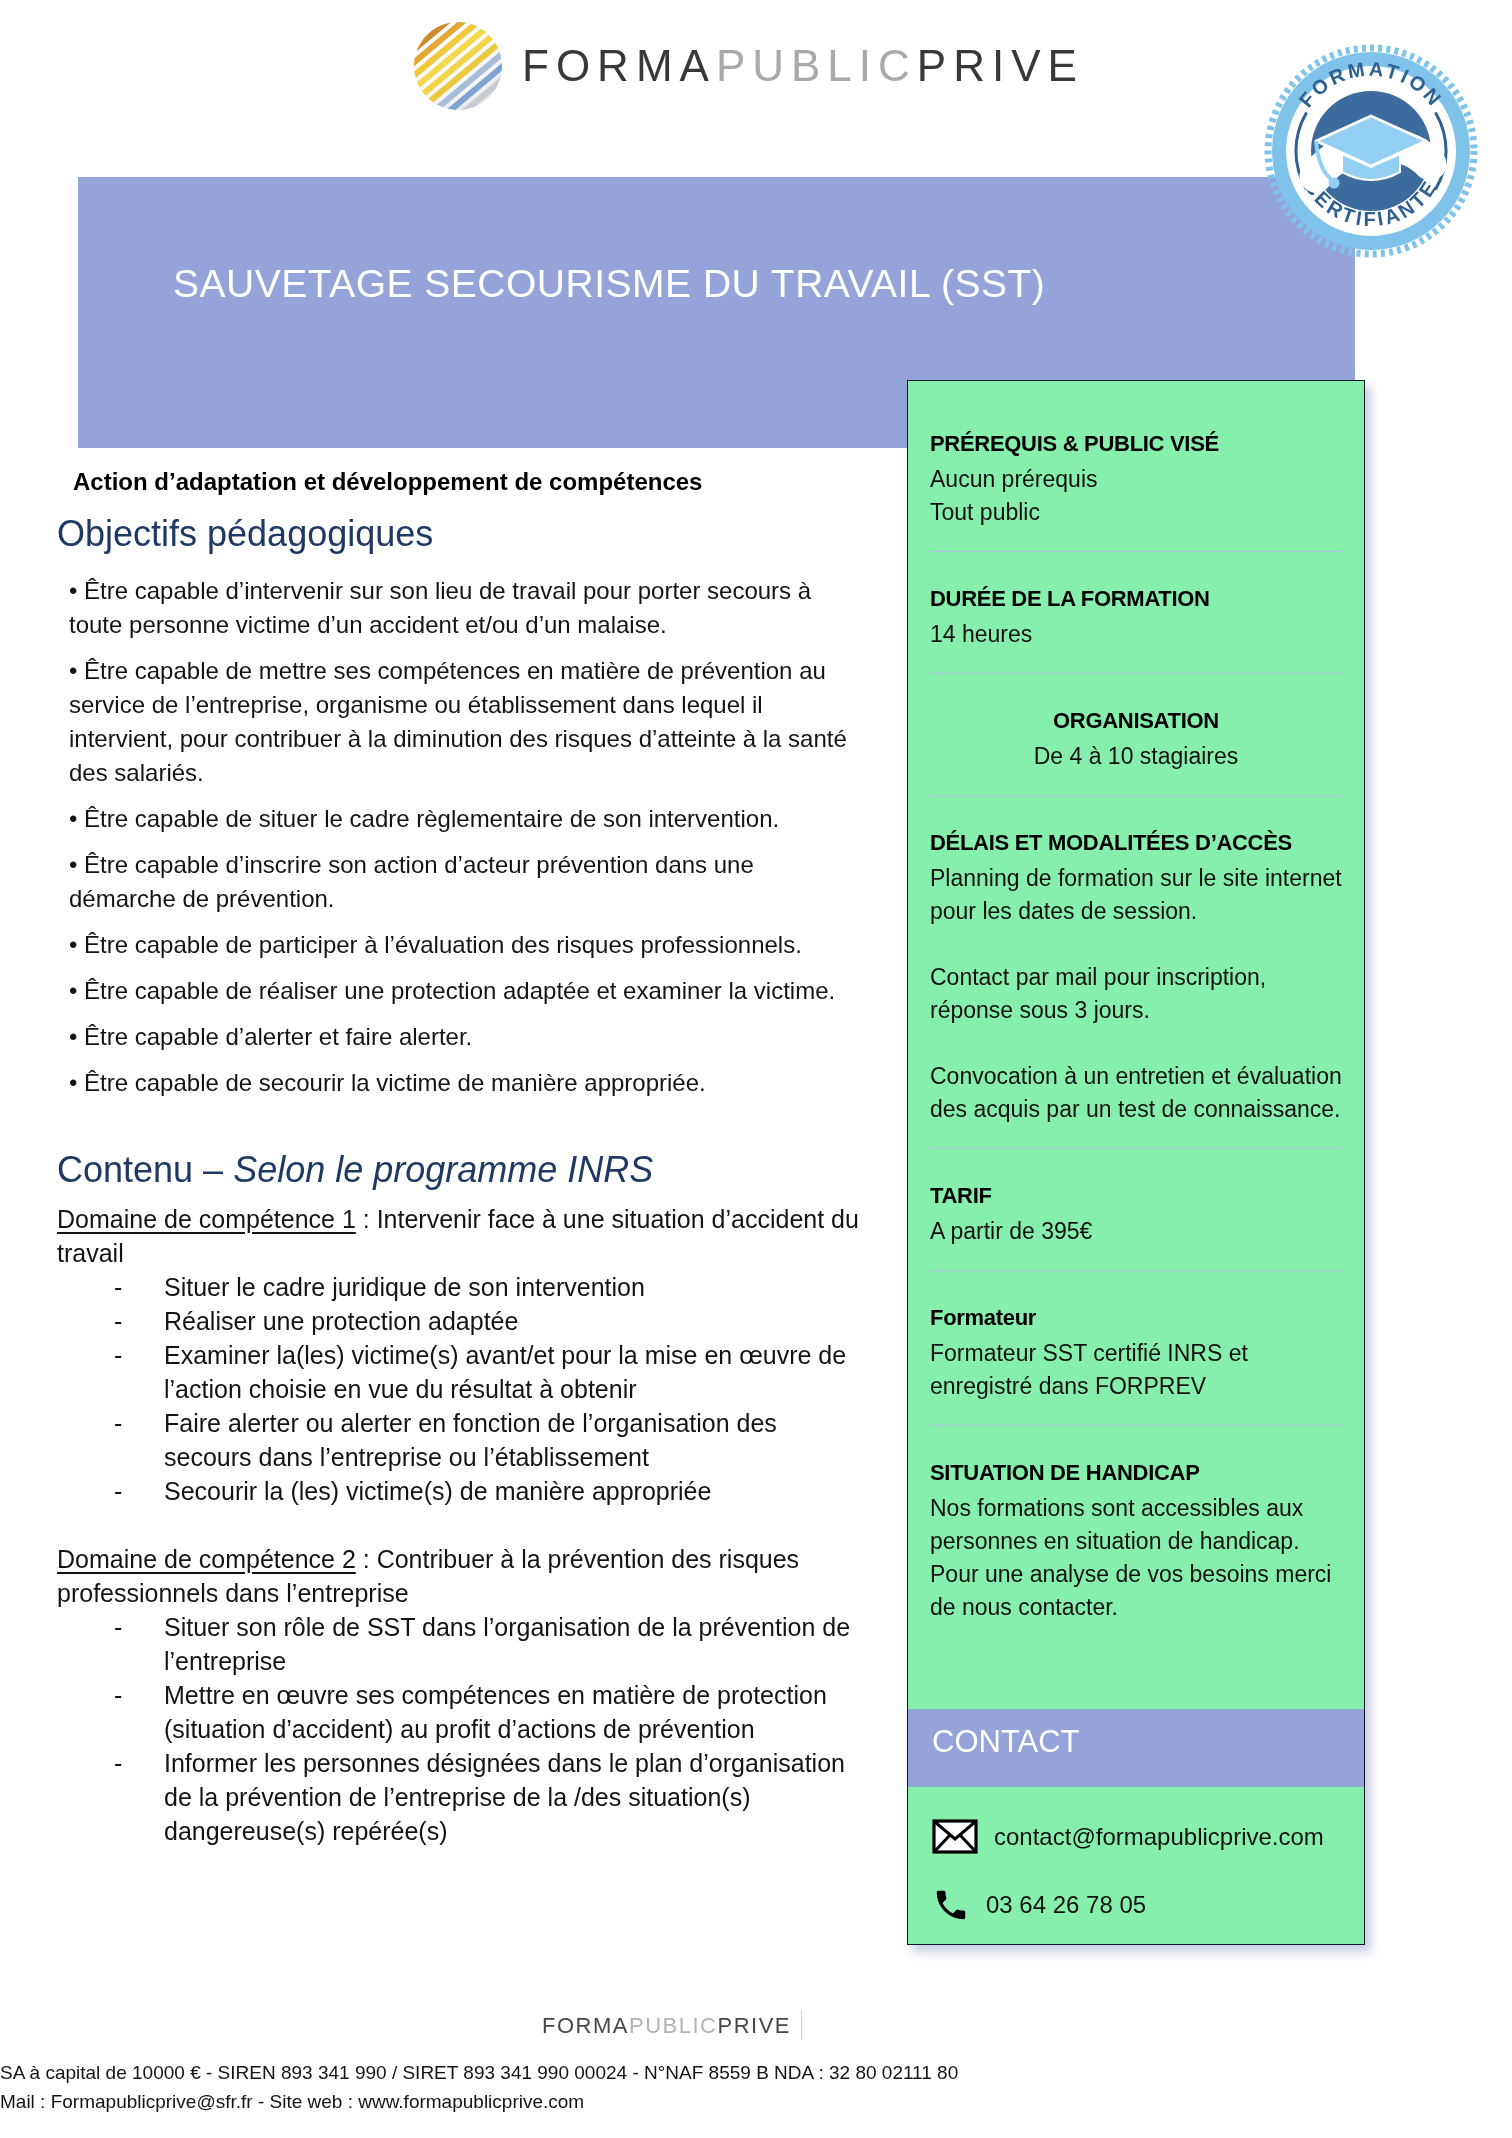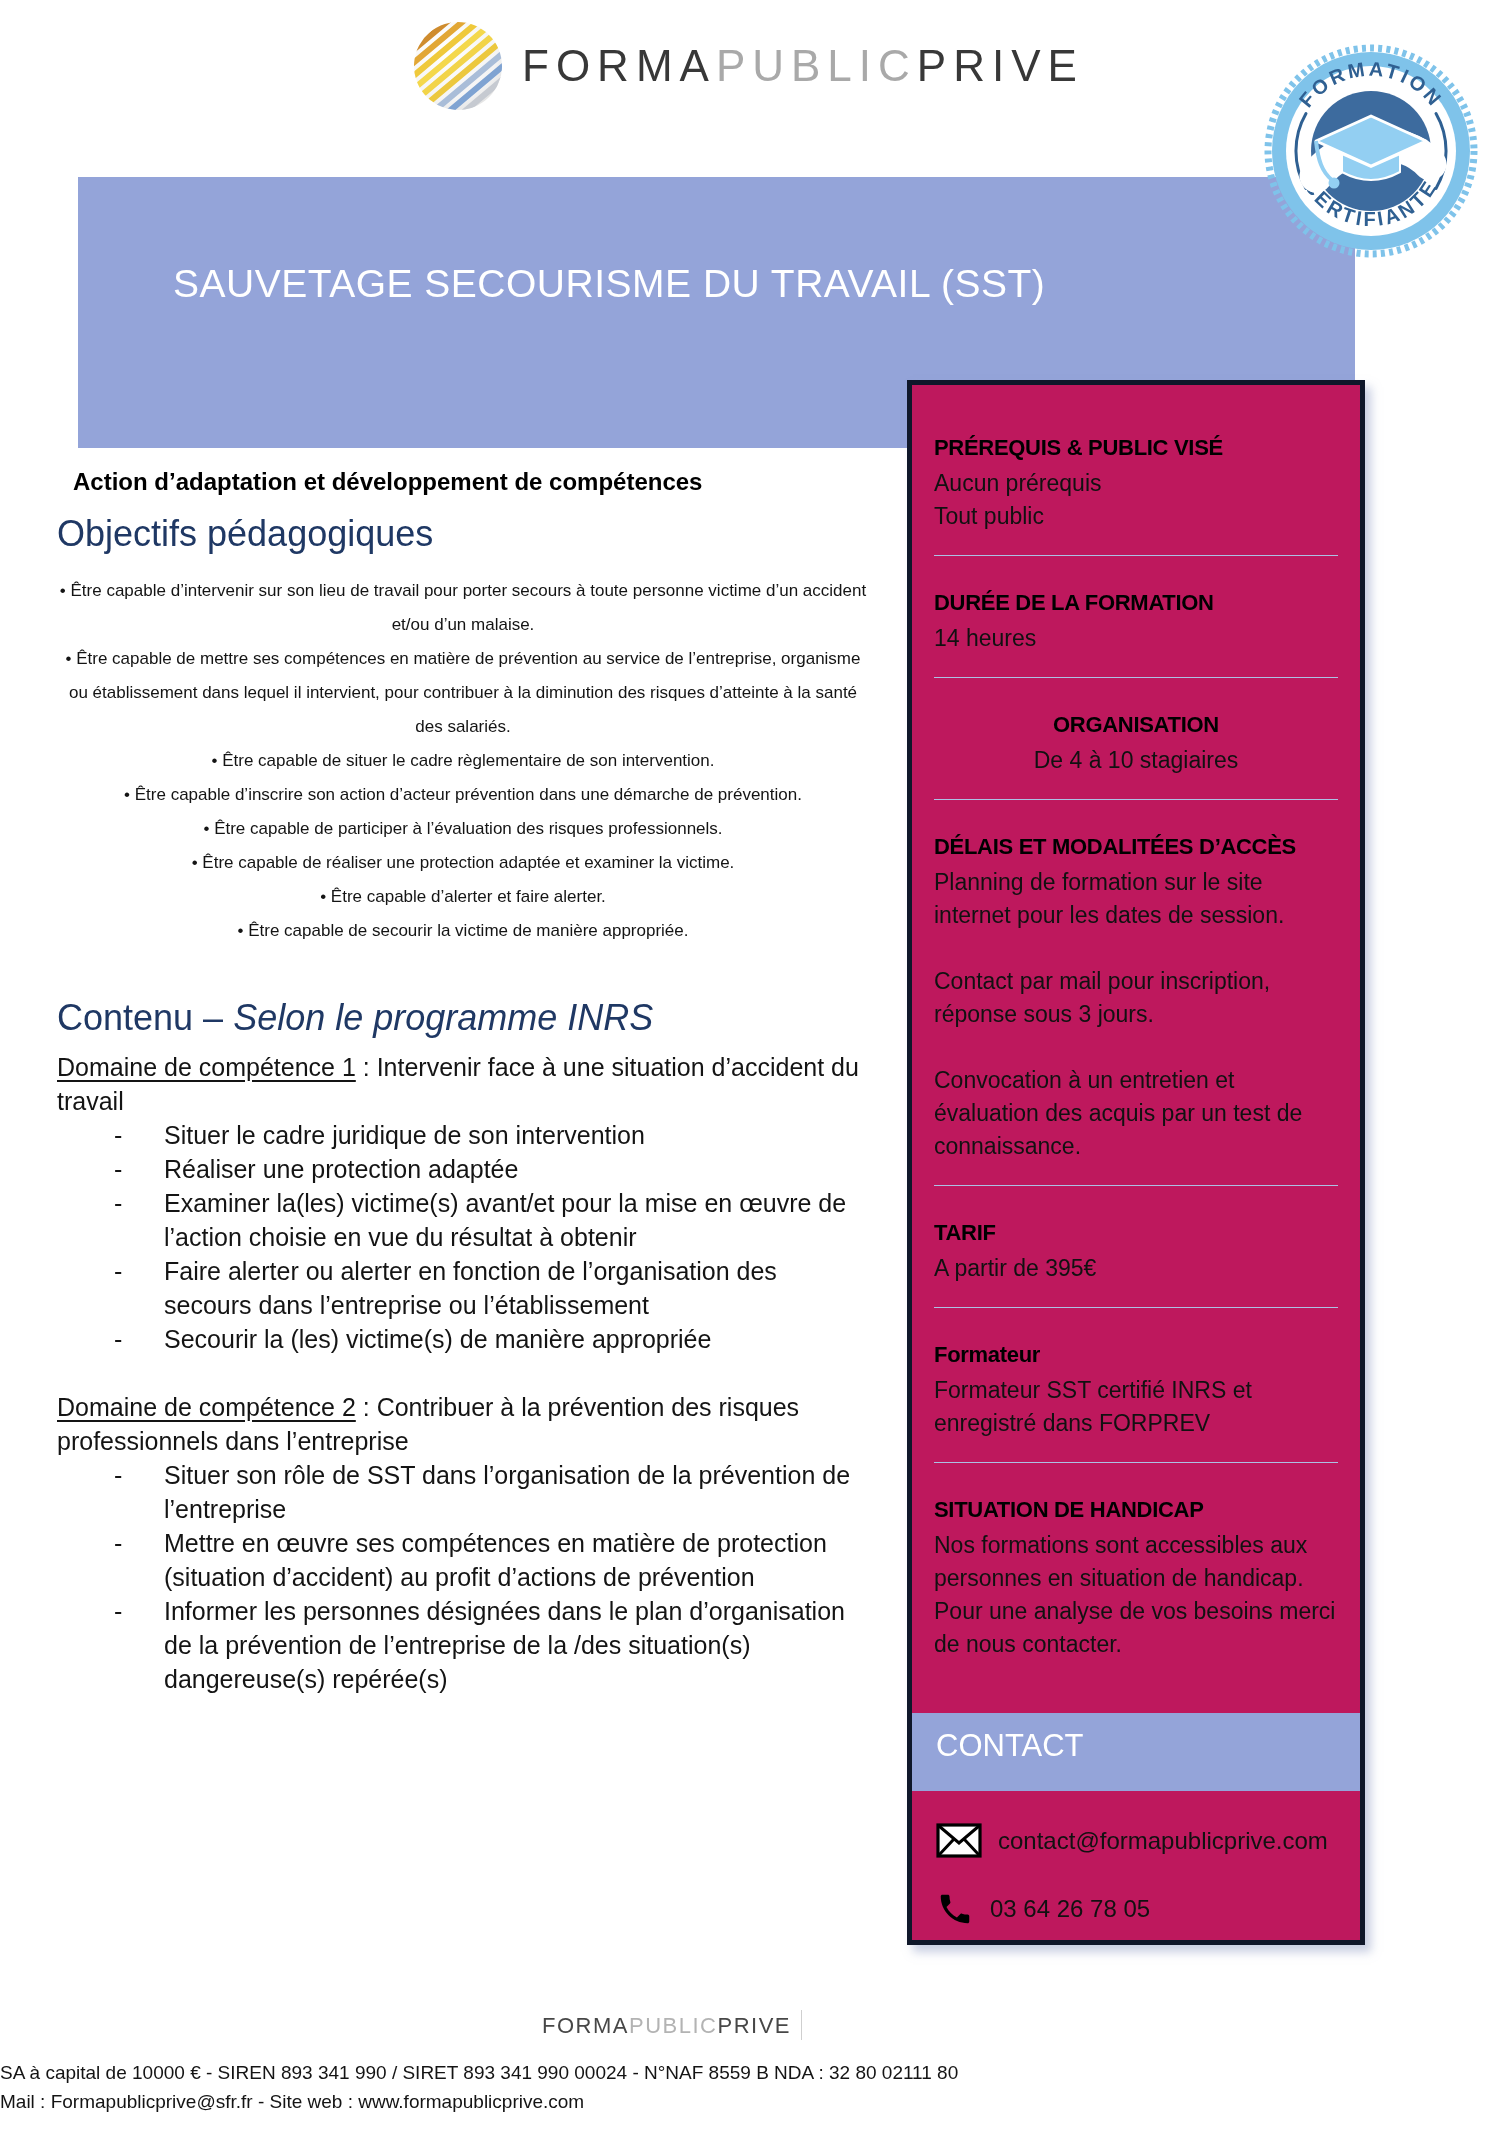--- a/index.html
+++ b/index.html
@@ -20,33 +20,33 @@
   
   .title-banner { position:absolute; left:78px; top:177px; width:1277px; height:271px; background:#94a4d9; z-index:1; }
   .title-banner h1 { margin:0; padding:82px 20px 0 95px; font-size:39px; line-height:50px; font-weight:400; color:#ffffff; letter-spacing:0.5px; }
 
   
   .main-col { position:absolute; left:57px; top:466px; width:812px; z-index:2; }
   .subtitle { margin:0 0 0 16px; font-size:24px; line-height:32px; font-weight:bold; color:#000; }
   h2.sec-h { font-size:36px; line-height:48px; font-weight:400; color:#1f3864; margin:12px 0 16px 0; }
   h2.sec-h .it { font-style:italic; margin-left:10px; }
   h2.contenu { margin-top:46px; margin-bottom:8px; }
-  p.bullet { margin:0; font-size:17px; line-height:34px;text-align:center; }
+  p.bullet { margin:12px; font-size:24px; line-height:34px; }
   p.domain-p { margin:0; font-size:25px; line-height:34px; }
   p.domain-p.d2 { margin-top:34px; }
   .u { text-decoration:underline; text-underline-offset:4px; }
   .dash-list { padding-left:57px; }
   .ditem { display:flex; font-size:25px; line-height:34px; }
   .dash-mark { flex:0 0 50px; }
   .ditem .txt { flex:1; }
 
   
   .card {
     position:absolute; left:907px; top:380px; width:458px; height:1565px; box-sizing:border-box;
-    background:#be185d; border:5px solid #0f172a; box-shadow:6px 7px 9px rgba(148,160,200,.5);
+    background:#86efac; border:1px solid #0f172a; box-shadow:6px 7px 9px rgba(148,160,200,.5);
     padding:46px 22px 0 22px; z-index:4;
   }
   .card h3 { margin:0 0 3px 0; font-size:22px; letter-spacing:-0.3px; line-height:33px; font-weight:bold; color:#000; }
   .card p  { margin:0; font-size:23px; line-height:33px; color:#111; }
   .card p.gap { margin-top:33px; }
   .sb-section.mt-lg { margin-top:28px;text-align:center; }
   hr.divider { border:none; border-top:1px solid #adc1e4; margin:22px 0 30px 0; }
 
   .contact { position:absolute; left:0; right:0; top:1328px; }
   .contact-banner { height:78px; background:#94a4d9; color:#fff; font-size:31px; line-height:66px; padding-left:24px; }

